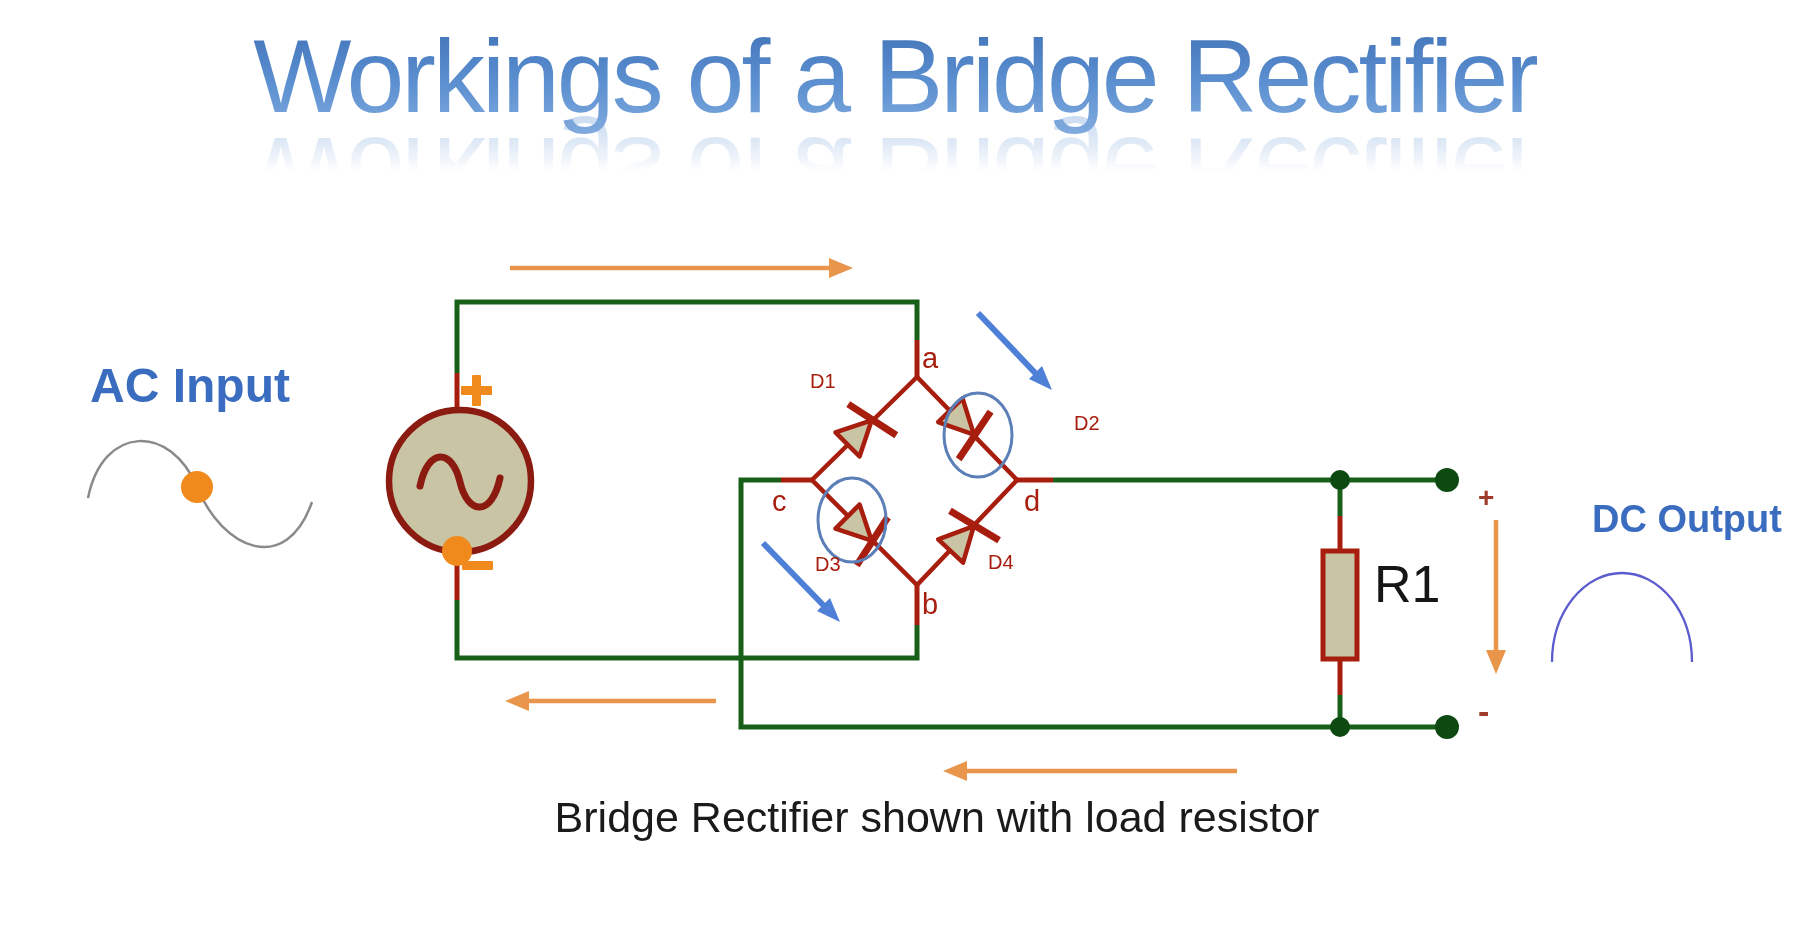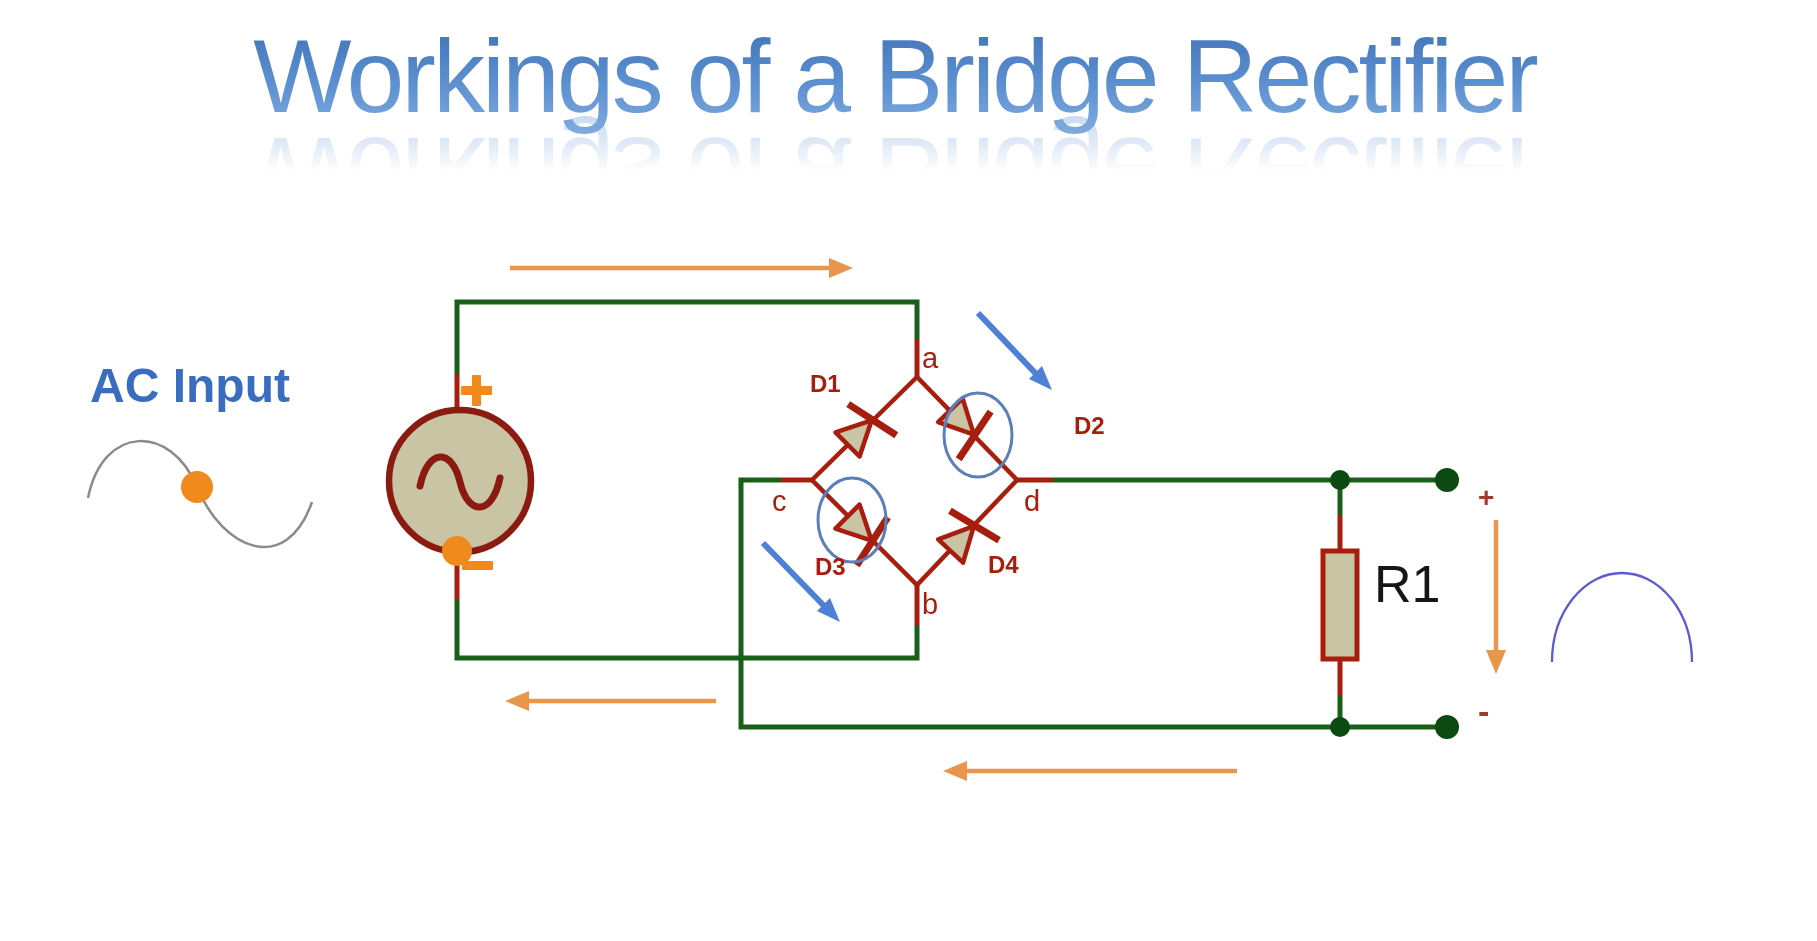--- a/index.html
+++ b/index.html
@@ -22,21 +22,21 @@
     background:linear-gradient(180deg,#3e6eb4 0%,#5b8fd0 55%,#82acdf 100%);
     -webkit-background-clip:text;background-clip:text;color:transparent;
     opacity:.5;
     -webkit-mask-image:linear-gradient(to bottom,transparent 52%,rgba(0,0,0,.85) 100%);
     mask-image:linear-gradient(to bottom,transparent 52%,rgba(0,0,0,.85) 100%);
   }
   .phase{left:20px;top:186px;font-size:31px;font-weight:700;color:#c00000;}
   .ac-label{left:90px;top:358px;font-size:48px;font-weight:700;color:#3a6cc0;}
   .dc-label{left:1592px;top:498px;font-size:38px;font-weight:700;color:#3a6cc0;}
   .node-label{font-size:29px;font-weight:400;color:#a81e0e;}
-  .diode-label{font-size:24px;font-weight:700;color:#a81e0e;}
+  .diode-label{font-size:20px;font-weight:400;color:#a81e0e;}
   .r1-label{left:1374px;top:554px;font-size:52px;font-weight:400;color:#161616;}
   .dc-plus{left:1478px;top:482px;font-size:28px;font-weight:700;color:#a03a2a;}
   .dc-minus{left:1478px;top:692px;font-size:34px;font-weight:700;color:#a03a2a;}
   .caption{left:937px;top:793px;transform:translateX(-50%);font-size:43px;font-weight:400;color:#1a1a1a;}
 </style>
 </head>
 <body>
 
 <div class="stage">
 
@@ -130,28 +130,30 @@
 
     <rect x="1323" y="551" width="34" height="108" fill="#c8c4a4" stroke="#a81e0e" stroke-width="5"></rect>
 
     <path d="M1552,662 A70,89 0 0 1 1692,662" fill="none" stroke="#5c5ccf" stroke-width="2.3"></path>
   </svg>
 
   <div class="lbl title">Workings of a Bridge Rectifier</div>
   <div class="lbl title-reflection">Workings of a Bridge Rectifier</div>
 
   <div class="lbl ac-label">AC Input</div>
+  <div class="lbl dc-label">DC Output</div>
 
   <div class="lbl diode-label" style="left:810px;top:370px;">D1</div>
   <div class="lbl diode-label" style="left:1030px;top:412px;margin-left:44px;">D2</div>
   <div class="lbl diode-label" style="left:815px;top:553px;">D3</div>
   <div class="lbl diode-label" style="left:988px;top:551px;">D4</div>
 
   <div class="lbl node-label" style="left:922px;top:342px;">a</div>
   <div class="lbl node-label" style="left:922px;top:588px;">b</div>
   <div class="lbl node-label" style="left:772px;top:485px;">c</div>
   <div class="lbl node-label" style="left:1024px;top:485px;">d</div>
 
   <div class="lbl r1-label">R1</div>
   <div class="lbl dc-plus">+</div>
   <div class="lbl dc-minus">-</div>
 
+  <div class="lbl caption">Bridge Rectifier shown with load resistor</div>
 </div>
 
 </body></html>

